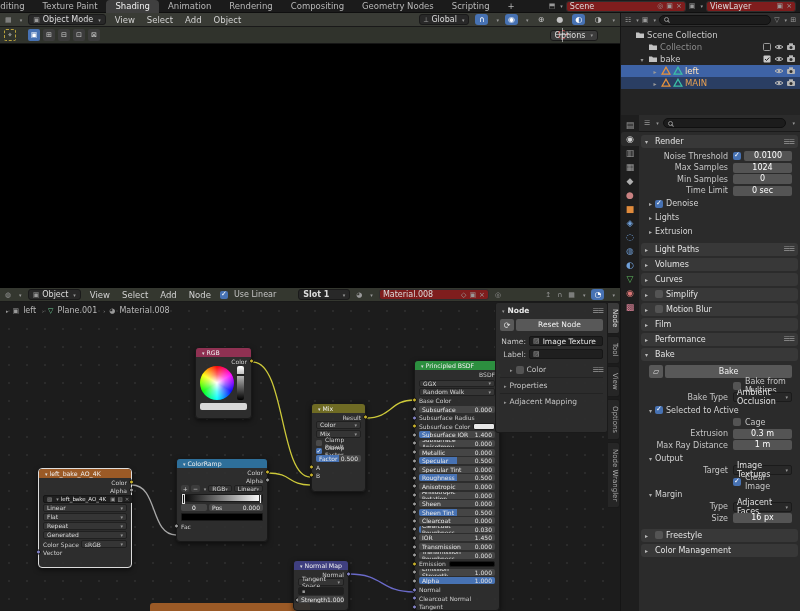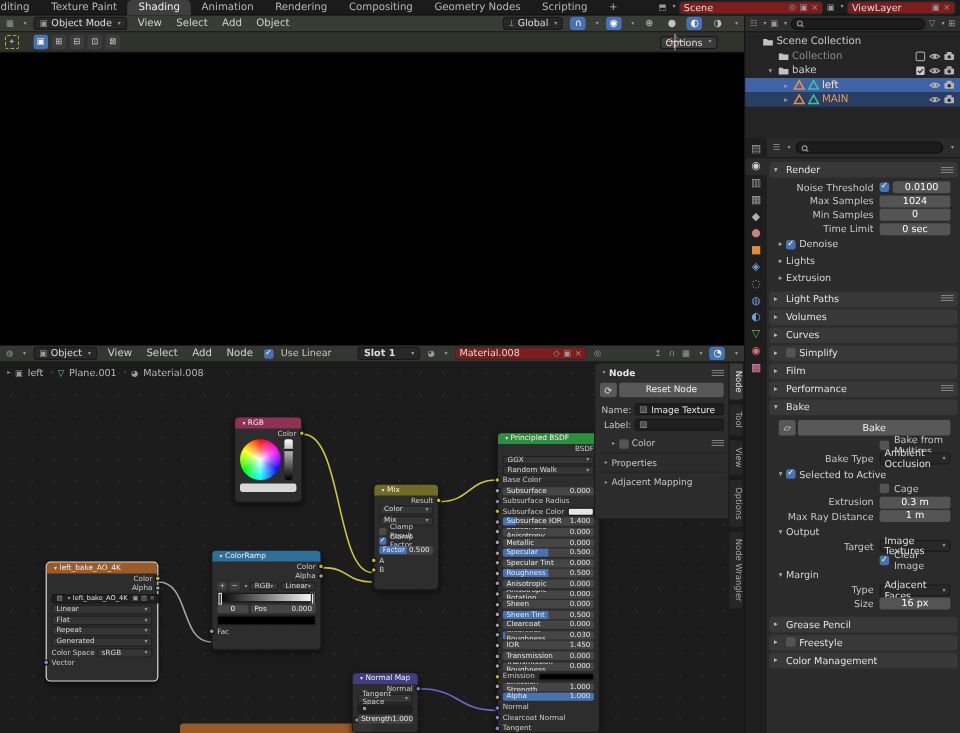--- a/index.html
+++ b/index.html
@@ -904,20 +904,27 @@
       <div class="panel">
         <div class="phead">
           <span class="parrow">▸</span>
           <span class="cb"></span>
           <span>Simplify</span>
         </div>
       </div>
       <div class="panel">
         <div class="phead">
           <span class="parrow">▸</span>
+          <span class="cb"></span>
+          <span>Motion Blur</span>
+        </div>
+      </div>
+      <div class="panel">
+        <div class="phead">
+          <span class="parrow">▸</span>
           <span>Film</span>
         </div>
       </div>
       <div class="panel">
         <div class="phead">
           <span class="parrow">▸</span>
           <span>Performance</span>
           <span class="pmenu">☰☰</span>
         </div>
       </div>
@@ -990,26 +997,20 @@
           </div>
           <div class="prow">
             <span class="plabel">Size</span>
             <div class="pfield">16 px</div>
           </div>
         </div>
       </div>
       <div class="panel">
         <div class="phead">
           <span class="parrow">▸</span>
-          <span>Grease Pencil</span>
-        </div>
-      </div>
-      <div class="panel">
-        <div class="phead">
-          <span class="parrow">▸</span>
           <span class="cb"></span>
           <span>Freestyle</span>
         </div>
       </div>
       <div class="panel">
         <div class="phead">
           <span class="parrow">▸</span>
           <span>Color Management</span>
         </div>
       </div>

